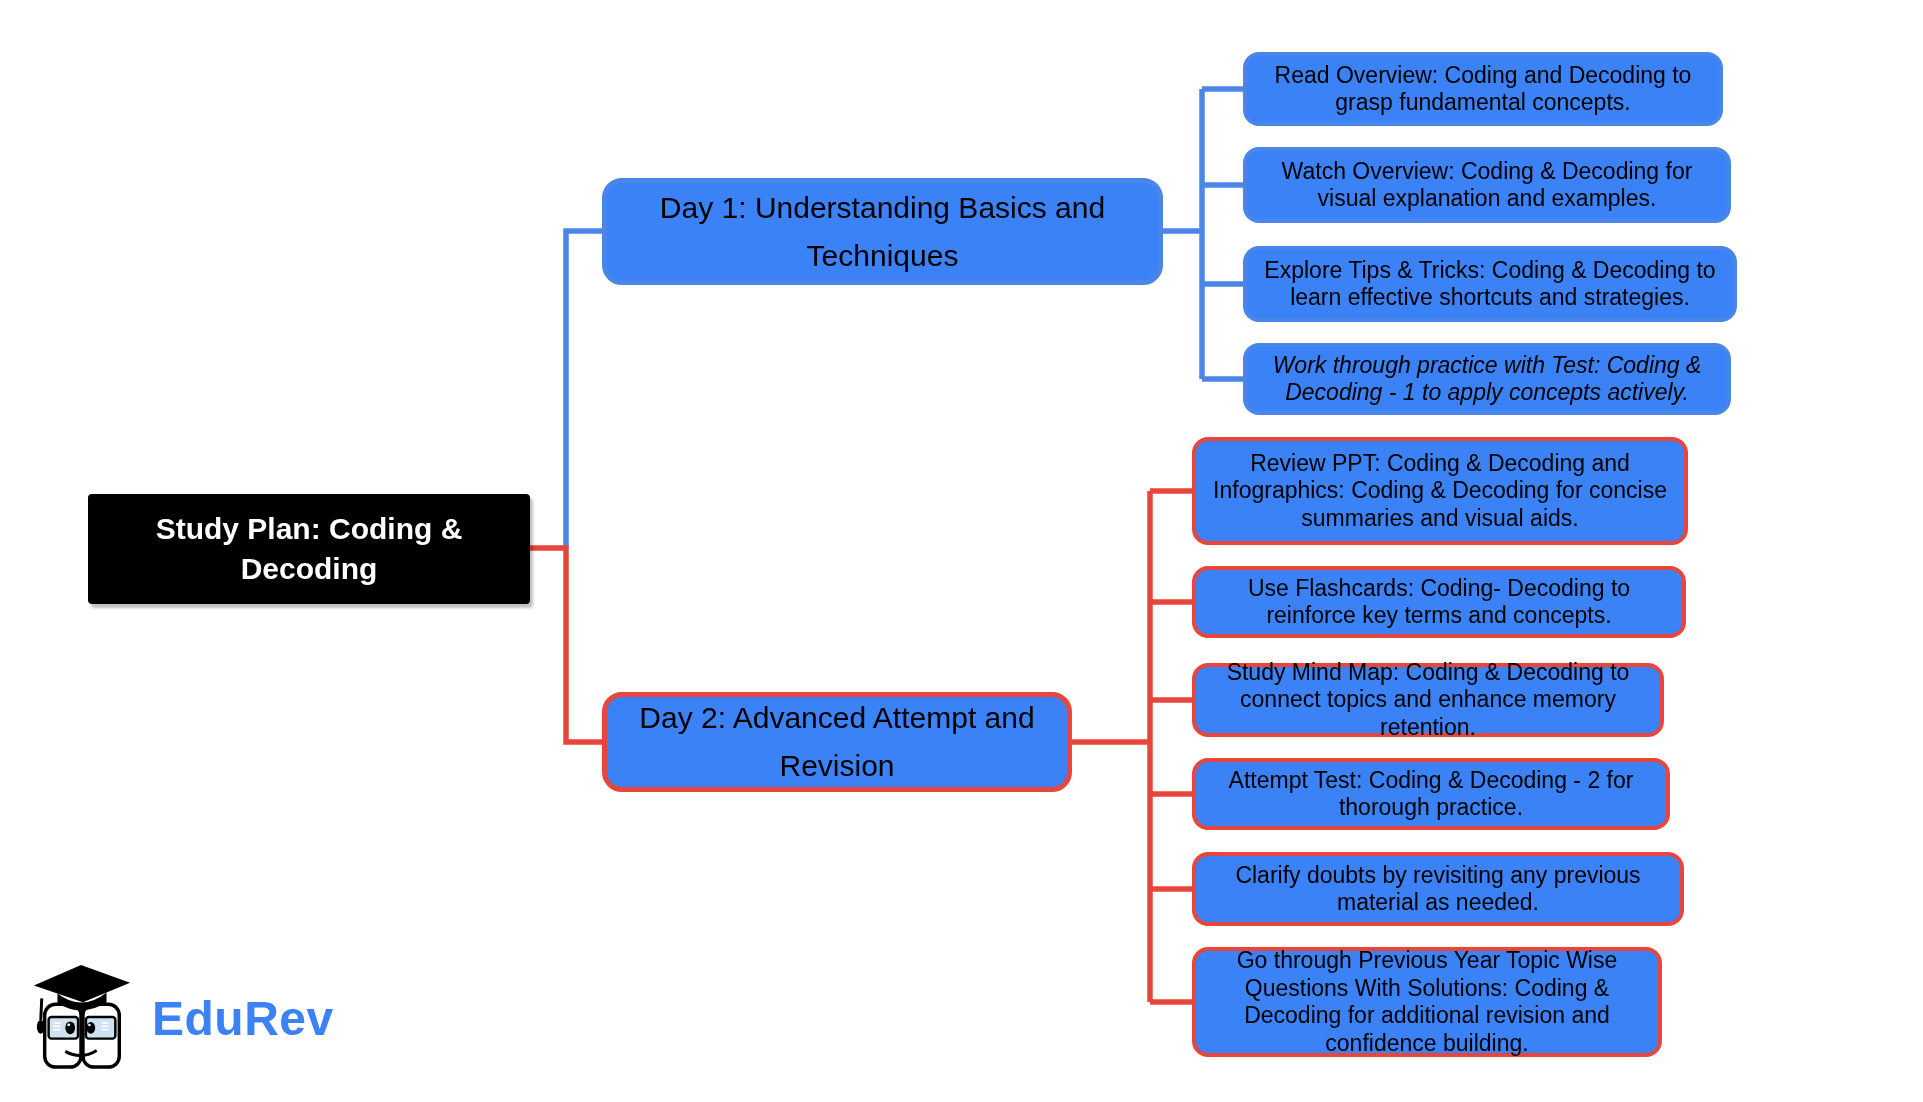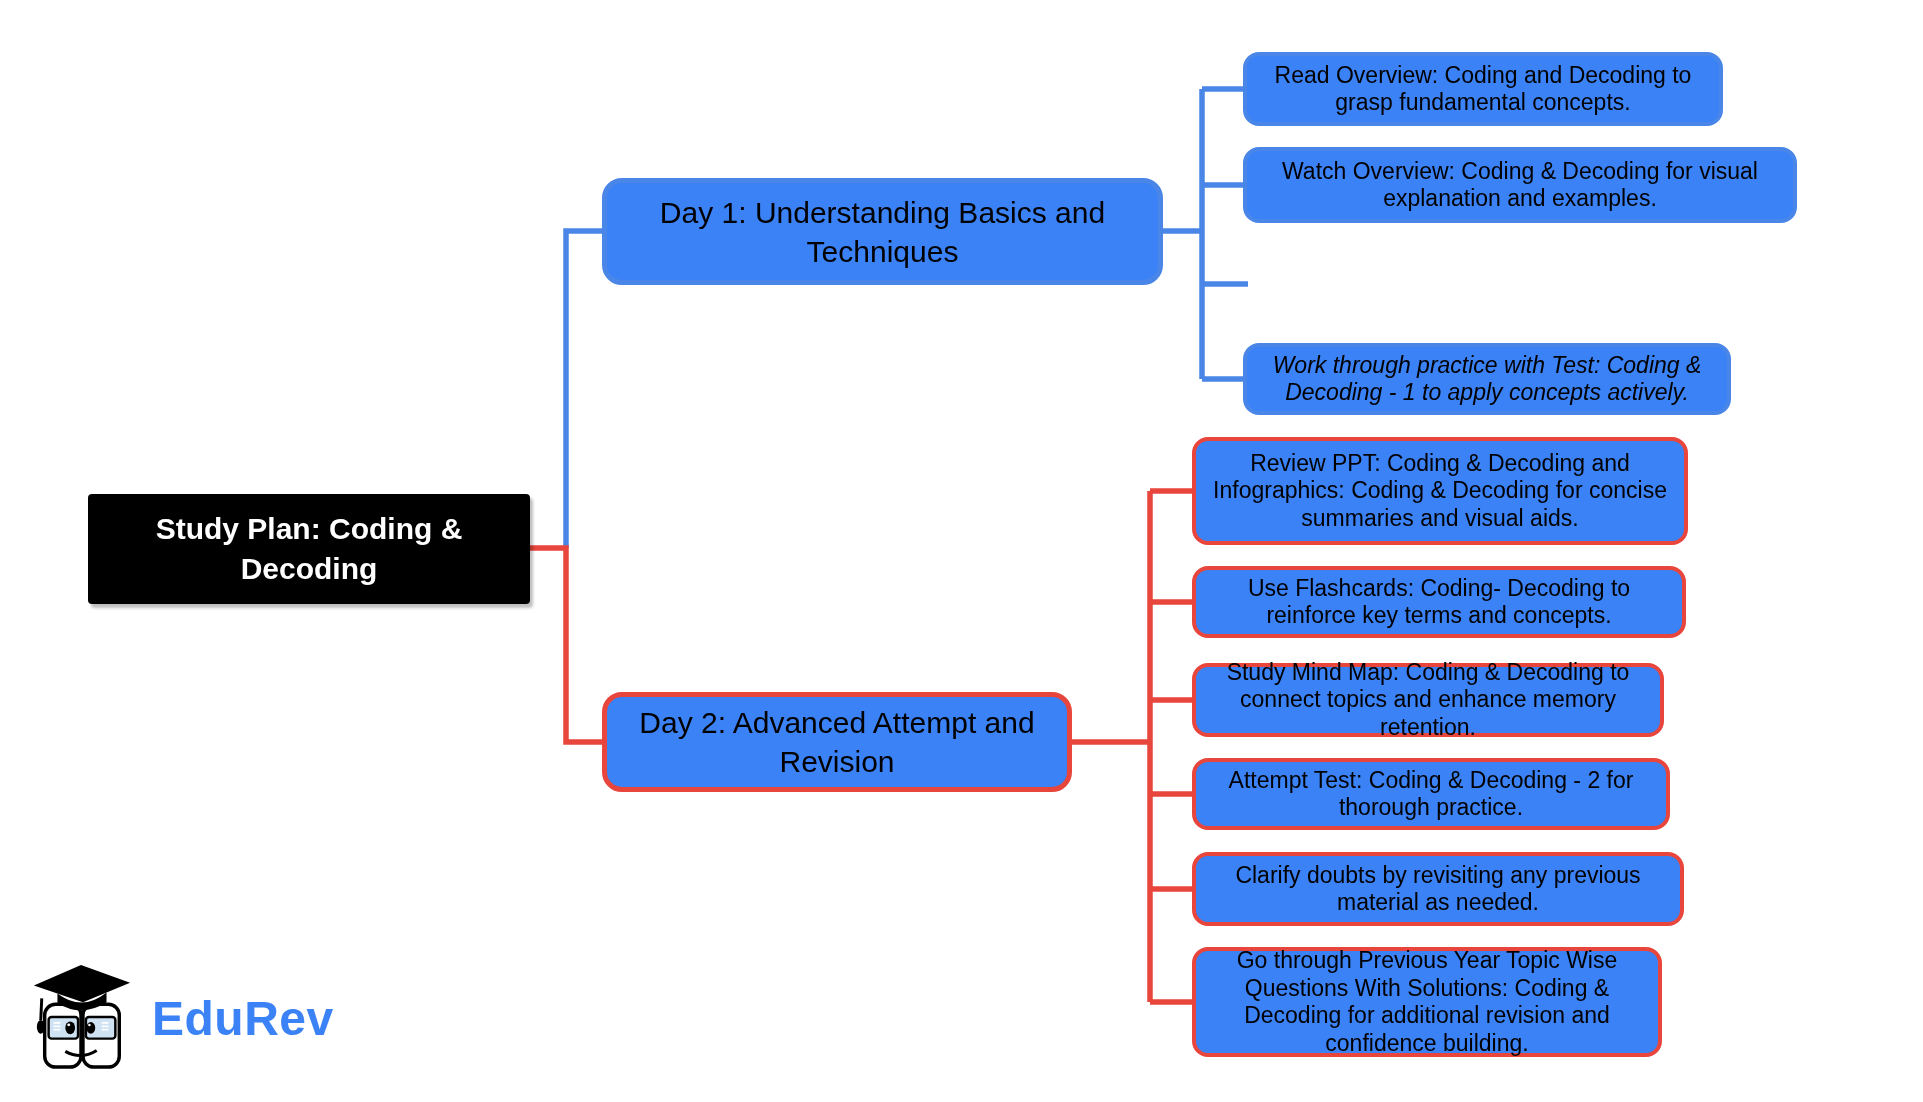--- a/index.html
+++ b/index.html
@@ -17,21 +17,21 @@
     display:flex;align-items:center;justify-content:center;text-align:center;
   }
   .root{
     background:var(--root-bg,#000);color:var(--root-text,#fff);
     font-size:30px;line-height:40px;font-weight:bold;
     border-radius:4px;padding:0 10px;
     box-shadow:3px 4px 3px rgba(0,0,0,0.25);
   }
   .branch{
     border:5px solid;border-radius:20px;
-    font-size:30px;line-height:39px;padding:4px 10px;
+    font-size:30px;line-height:48px;padding:4px 10px;
   }
   .branch.blue{border-color:var(--blue,#4a86e8);}
   .branch.red{border-color:var(--red,#e8453c);}
   .leaf{
     border:4.5px solid;border-radius:16px;
     font-size:23px;line-height:27.5px;padding:4px 6px;
   }
   .leaf.blue{border-color:var(--blue,#4a86e8);}
   .leaf.red{border-color:var(--red,#e8453c);}
 
@@ -55,22 +55,25 @@
   <div class="node branch blue" style="left:602px;top:178px;width:561px;height:107px;">
     <span>Day 1: Understanding Basics and Techniques</span>
   </div>
   <div class="node branch red" style="left:602px;top:692px;width:470px;height:100px;">
     <span>Day 2: Advanced Attempt and Revision</span>
   </div>
 
   <div class="node leaf blue" style="left:1243px;top:52px;width:480px;height:74px;">
     <span>Read Overview: Coding and Decoding to grasp fundamental concepts.</span>
   </div>
-  <div class="node leaf blue" style="left:1243px;top:147px;width:554px;height:76px;">
+  <div class="node leaf blue" style="left:1243px;top:147px;width:488px;height:76px;">
     <span>Watch Overview: Coding &amp; Decoding for visual explanation and examples.</span>
+  </div>
+  <div class="node leaf blue" style="left:1243px;top:246px;width:494px;height:76px;">
+    <span>Explore Tips &amp; Tricks: Coding &amp; Decoding to learn effective shortcuts and strategies.</span>
   </div>
   <div class="node leaf blue" style="left:1243px;top:343px;width:488px;height:72px;font-style:italic;">
     <span>Work through practice with Test: Coding &amp; Decoding - 1 to apply concepts actively.</span>
   </div>
 
   <div class="node leaf red" style="left:1192px;top:437px;width:496px;height:108px;">
     <span>Review PPT: Coding &amp; Decoding and Infographics: Coding &amp; Decoding for concise summaries and visual aids.</span>
   </div>
   <div class="node leaf red" style="left:1192px;top:663px;width:472px;height:74px;">
     <span>Study Mind Map: Coding &amp; Decoding to connect topics and enhance memory retention.</span>

